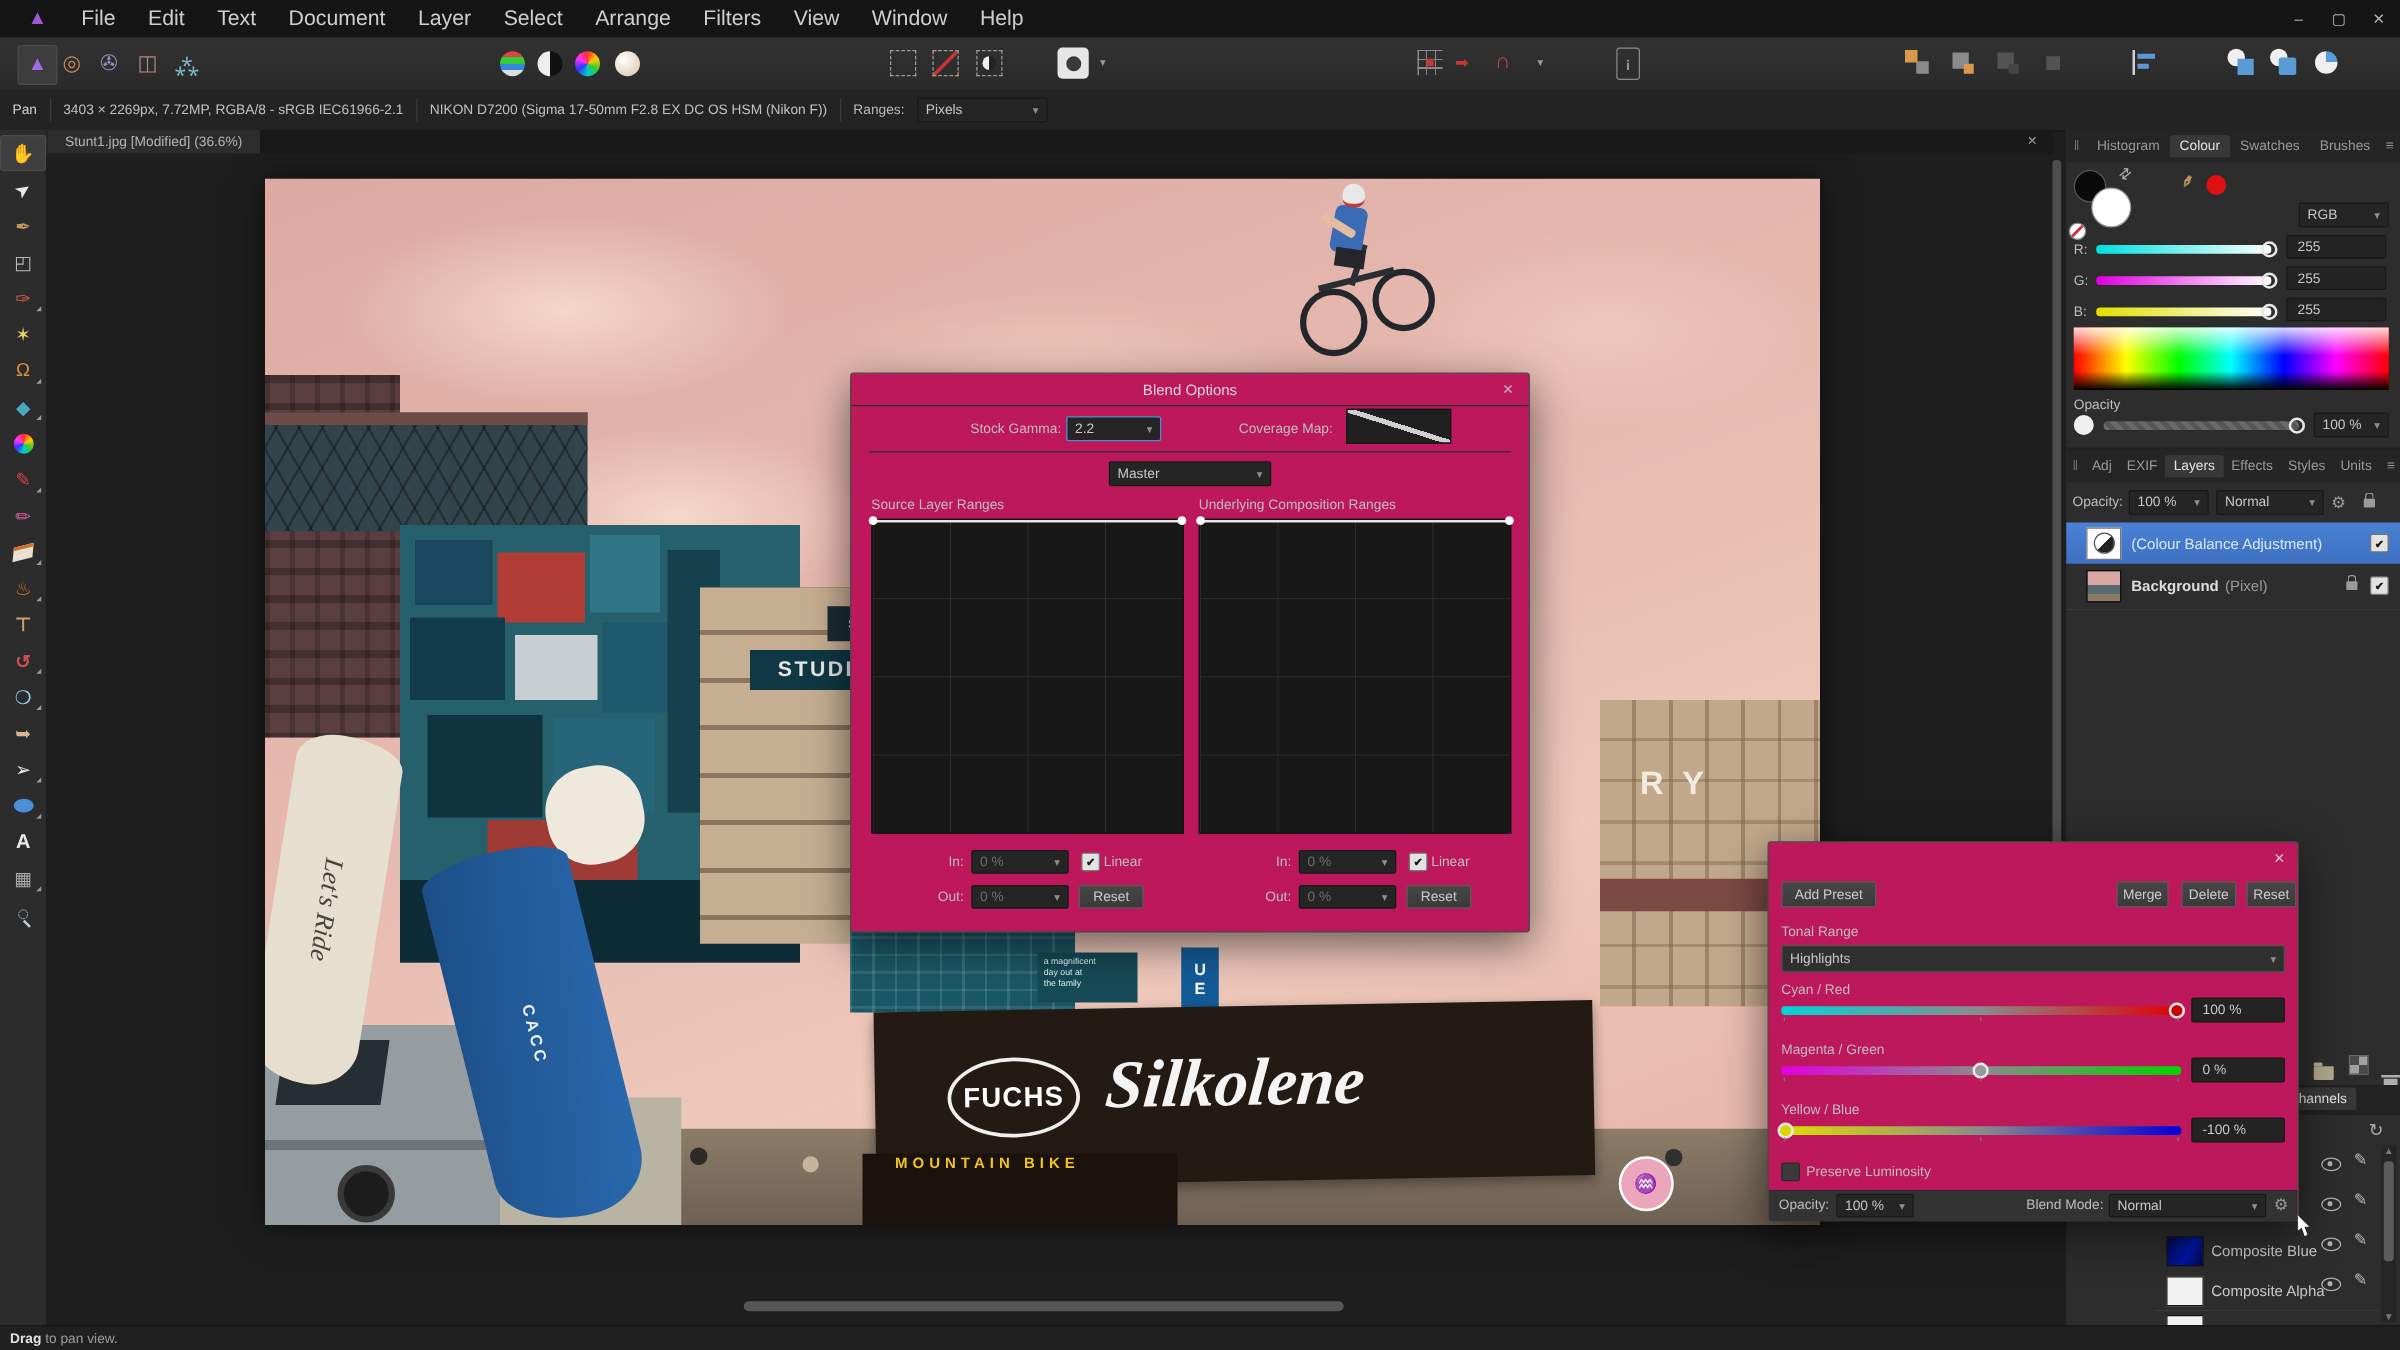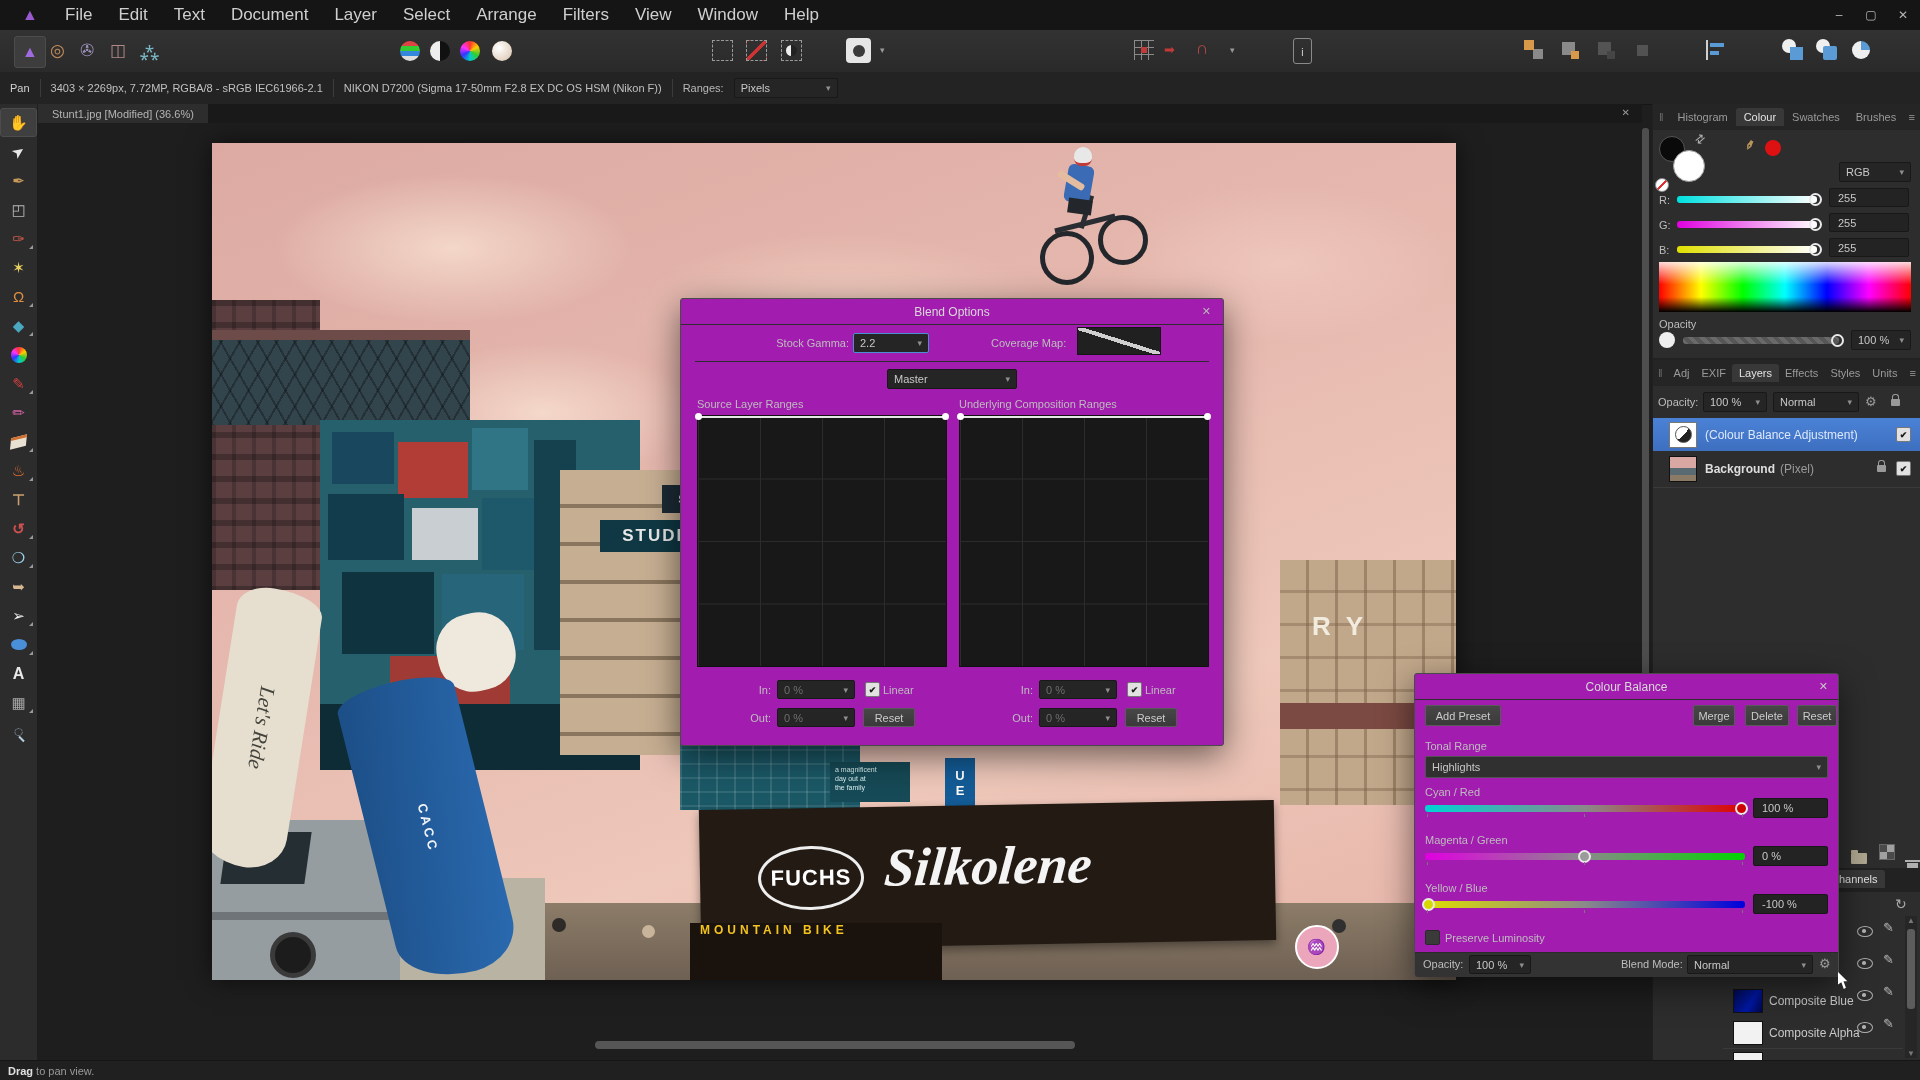--- a/index.html
+++ b/index.html
@@ -45,21 +45,21 @@
   .checker{width:14px;height:14px;background:conic-gradient(#a0a0a0 90deg,#4a4a4a 90deg 180deg,#a0a0a0 180deg 270deg,#4a4a4a 270deg);border:1px solid #666;}
   .trash{width:11px;height:13px;background:#b0b0b0;border-radius:0 0 2px 2px;position:relative;margin-top:3px;}
   .trash::before{content:"";position:absolute;top:-3px;left:-2px;width:15px;height:2px;background:#b0b0b0;}
   .ptab{padding:3px 8px;color:#9a9a9a;font-size:11px;}
   .ptab.active{background:#383838;color:#e2e2e2;border-radius:3px 3px 0 0;}
   .graph{position:absolute;background:#181818;border:1px solid #101010;box-sizing:border-box;
     background-image:linear-gradient(#2c2c2c 1px,transparent 1px),linear-gradient(90deg,#2c2c2c 1px,transparent 1px);
     background-size:25% 25%;}
   .curve{position:absolute;left:0;top:0;width:100%;height:2px;background:#e6e6e6;}
   .node{position:absolute;width:7px;height:7px;background:#fff;border-radius:50%;top:-3px;}
-  .dialog{position:absolute;background:#a21caf;border:1px solid #4a4a4a;border-radius:3px;box-shadow:0 10px 34px rgba(0,0,0,.55);}
+  .dialog{position:absolute;background:#be185d;border:1px solid #4a4a4a;border-radius:3px;box-shadow:0 10px 34px rgba(0,0,0,.55);}
   .dlgtitle{position:absolute;left:0;top:0;width:100%;height:26px;display:flex;align-items:center;justify-content:center;color:#d8d8d8;font-size:12px;border-bottom:1px solid #2e2e2e;box-sizing:border-box;}
   .lbl{color:#bdbdbd;font-size:11px;}
   .sl{position:absolute;height:7px;border-radius:3px;}
   .tick{position:absolute;width:1px;height:3px;background:#777;}
   .cursorArrow{position:absolute;width:12px;height:17px;background:#fff;
     clip-path:polygon(0 0,0 74%,28% 60%,48% 100%,66% 92%,46% 55%,78% 55%);
     filter:drop-shadow(0 0 1px #000);}
   .sep-h{position:absolute;background:#242424;}
 </style>
 </head>
@@ -309,21 +309,21 @@
       <div class="abs" style="left:1120px;top:776px;width:14px;height:14px;border-radius:50%;background:#303030;"></div>
 
       <div class="abs" style="left:488px;top:662px;width:575px;height:140px;background:#231a13;transform:rotate(-1deg);box-shadow:0 4px 10px rgba(0,0,0,.4);">
         <div class="abs" style="left:58px;top:38px;width:100px;height:58px;border:3px solid #eeeeee;border-radius:50%;display:flex;align-items:center;justify-content:center;color:#fff;font-weight:bold;font-size:22px;letter-spacing:1px;">
             <span>FUCHS</span>
           </div>
         <div class="abs" style="left:185px;top:30px;color:#f4f4f4;font-family:'Liberation Serif',serif;font-style:italic;font-weight:bold;font-size:54px;transform:skewX(-6deg);"><span>Silkolene</span></div>
       </div>
 
       <div class="abs" style="left:478px;top:780px;width:252px;height:57px;background:#1a120d;color:#f2c21e;overflow:hidden;">
-        <div style="font-size:12px;font-weight:bold;letter-spacing:4px;padding-left:10px;">MOUNTAIN BIKE</div>
+        <div style="font-size:12px;font-weight:bold;letter-spacing:4px;padding-left:26px;">MOUNTAIN BIKE</div>
       </div>
 
       <div class="abs" style="left:1083px;top:782px;width:40px;height:40px;border-radius:50%;background:#eba6bb;border:2px solid #fff;display:flex;align-items:center;justify-content:center;color:#fff;font-size:15px;">♒</div>
 
       <div class="abs" style="left:0;top:677px;width:188px;height:160px;background:#969da1;">
         <div class="abs" style="left:12px;top:12px;width:84px;height:52px;background:#252e33;transform:skewX(-8deg);"></div>
         <div class="abs" style="left:58px;top:112px;width:46px;height:46px;border-radius:50%;background:#1c1c1c;border:5px solid #3a3a3a;box-sizing:border-box;"></div>
         <div class="abs" style="left:0;top:92px;width:188px;height:8px;background:#6e7478;"></div>
       </div>
       <div class="abs" style="left:188px;top:735px;width:145px;height:102px;background:#b9b3a4;"></div>
@@ -538,23 +538,20 @@
     <div class="dd disabled abs" style="left:358px;top:409px;width:78px;height:19px;">
       <span>0 %</span>
       <span class="arr">▾</span>
     </div>
     <div class="btn abs" style="left:444px;top:409px;width:52px;height:19px;">
         <span>Reset</span>
       </div>
   </div>
 
   <div class="dialog" style="left:1414px;top:673px;width:423px;height:302px;">
-    <div class="dlgtitle">
-        <span>Colour Balance</span>
-      </div>
     <span class="abs" style="right:10px;top:6px;color:#c8c8c8;font-size:11px;">✕</span>
 
     <div class="btn abs" style="left:10px;top:31px;width:76px;height:21px;">
         <span>Add Preset</span>
       </div>
     <div class="btn abs" style="left:278px;top:31px;width:42px;height:21px;">
         <span>Merge</span>
       </div>
     <div class="btn abs" style="left:330px;top:31px;width:44px;height:21px;">
         <span>Delete</span>

